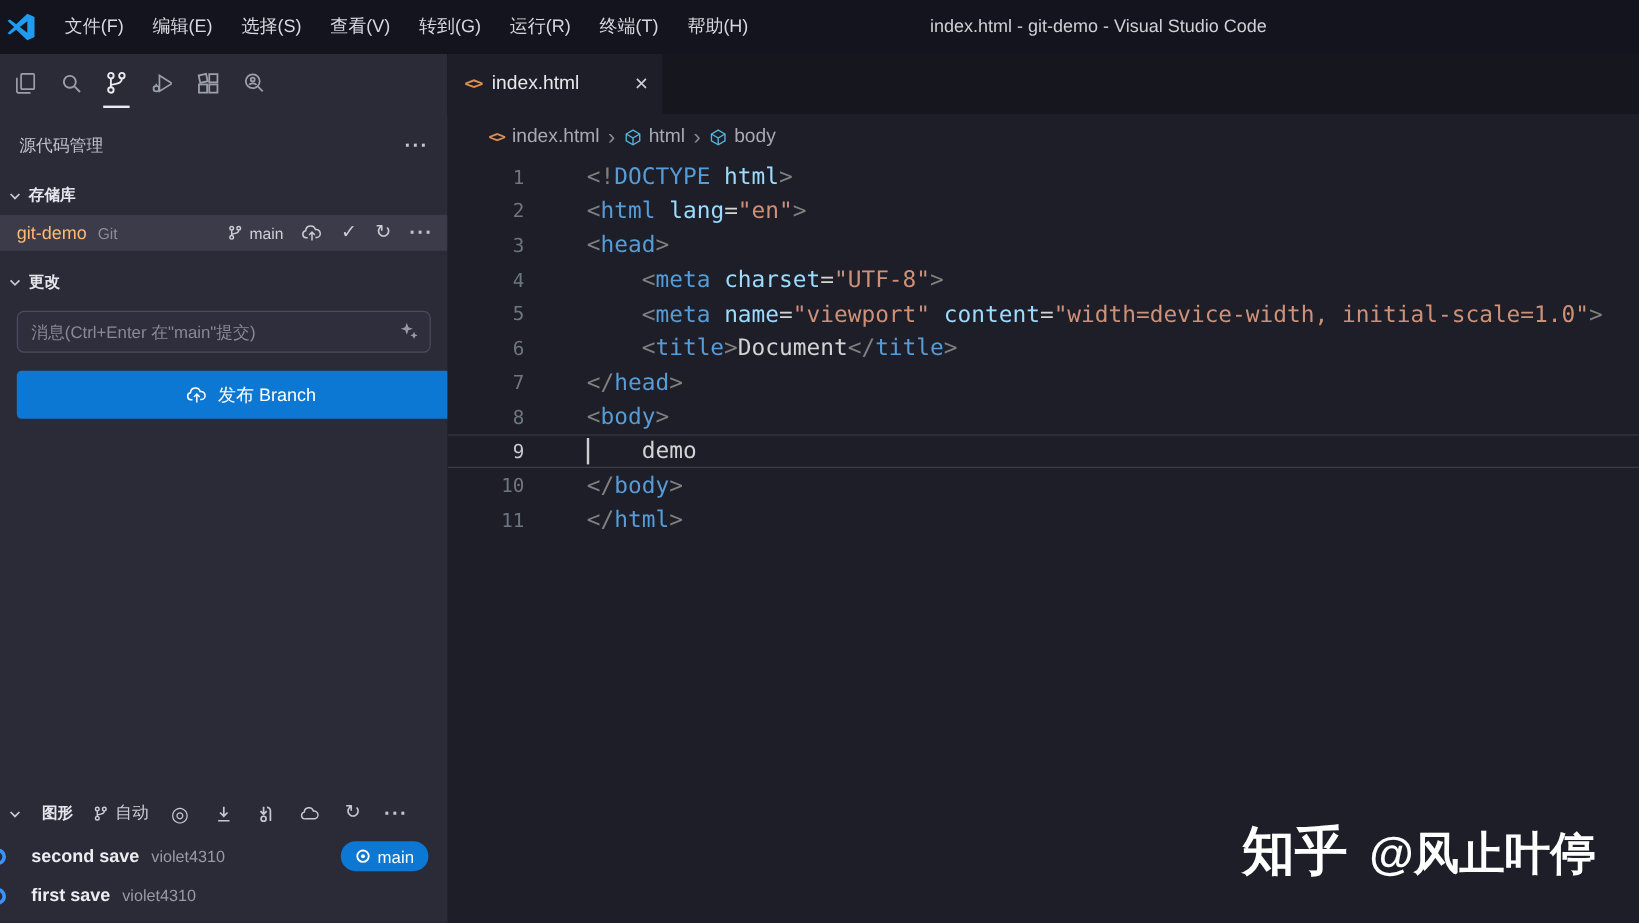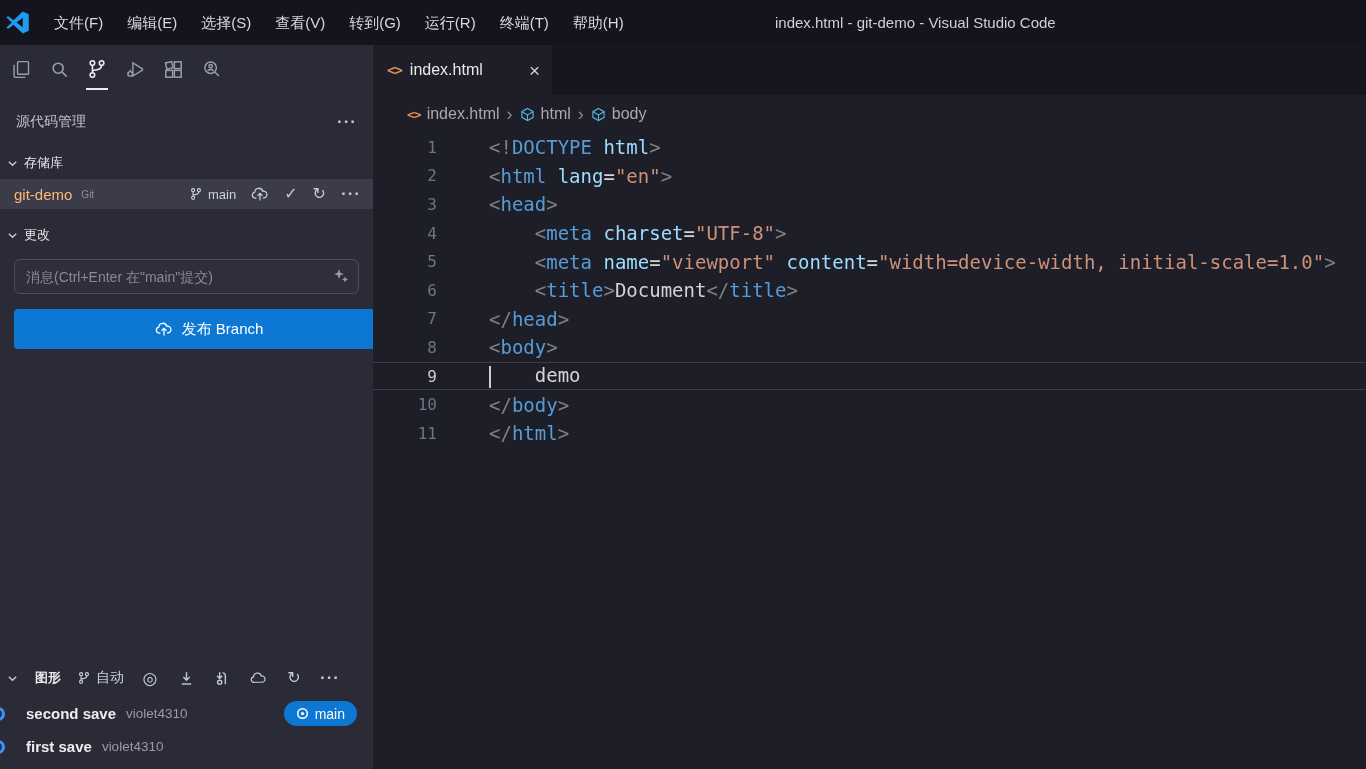--- a/index.html
+++ b/index.html
@@ -16,25 +16,25 @@
 
   
   .sidebar{position:absolute;top:45px;left:0;width:373px;height:724px;background:#2b2b38;color:#c9c9d2;overflow:hidden;}
   .activity-row{display:flex;align-items:center;height:48px;padding-left:2px;}
   .activity-item{width:38px;height:48px;display:flex;align-items:center;justify-content:center;color:#9ba0a8;position:relative;cursor:pointer;}
   .activity-item.active{color:#ebebf0;}
   .activity-item.active::after{content:"";position:absolute;bottom:3px;left:8px;width:22px;height:2px;background:#ebebf0;}
   .panel-header{display:flex;align-items:center;margin-top:14px;height:30px;padding:0 16px;font-size:14px;color:#c2c2cc;}
   .panel-header .spacer{flex:1;}
   .more-dots{color:#c6c6cf;font-size:17px;font-weight:bold;letter-spacing:1px;cursor:pointer;line-height:10px;}
-  .section-header{display:flex;align-items:center;gap:6px;margin-top:14px;height:24px;padding-left:7px;font-size:13px;font-weight:400;color:#e6e6ec;cursor:pointer;}
+  .section-header{display:flex;align-items:center;gap:6px;margin-top:14px;height:24px;padding-left:7px;font-size:13px;font-weight:700;color:#e6e6ec;cursor:pointer;}
   .chev{display:flex;color:#c7c7d0;}
   .repo-row{display:flex;align-items:center;height:30px;margin-top:4px;background:#3b3b49;padding:0 12px 0 14px;cursor:pointer;}
   .repo-name{font-size:15px;color:#fdba74;}
-  .repo-provider{font-size:10px;color:#8d8d98;margin-left:9px;}
+  .repo-provider{font-size:13px;color:#8d8d98;margin-left:9px;}
   .repo-actions{margin-left:auto;display:flex;align-items:center;gap:15px;color:#c9ccd2;}
   .branch-chip{display:flex;align-items:center;gap:5px;font-size:13px;color:#cdd0d6;}
   .icon-btn{display:flex;align-items:center;justify-content:center;cursor:pointer;color:#c9ccd2;}
   .glyph{font-size:16px;line-height:1;}
   .commit-input-wrap{position:relative;margin:12px 14px 0 14px;}
   .commit-input{width:100%;height:35px;background:#2e2e3c;border:1px solid #4c4c5e;border-radius:6px;color:#d8d8de;font-size:14px;padding:0 36px 0 11px;outline:none;font-family:inherit;}
   .commit-input::placeholder{color:#8a8a96;}
   .sparkle{position:absolute;right:10px;top:9px;color:#9a9aa6;}
   .publish-btn{display:flex;align-items:center;justify-content:center;gap:9px;margin:15px 14px 0 14px;width:390px;height:40px;background:#0d78d4;border:none;border-radius:4px;color:#ffffff;font-size:15px;font-family:inherit;cursor:pointer;}
   .graph-section{position:absolute;left:0;right:0;bottom:6px;}
@@ -391,15 +391,19 @@
         </div>
         <div class="code-row">
           <span class="ln">10</span>
           <span class="code-text"><span class="tok-p">&lt;/</span><span class="tok-t">body</span><span class="tok-p">&gt;</span></span>
         </div>
         <div class="code-row">
           <span class="ln">11</span>
           <span class="code-text"><span class="tok-p">&lt;/</span><span class="tok-t">html</span><span class="tok-p">&gt;</span></span>
         </div>
       </div>
+    <div class="watermark">
+      <span class="wm-brand">知乎</span>
+      <span class="wm-handle">@风止叶停</span>
+    </div>
   </div>
 
 </div>
 
 </body></html>

